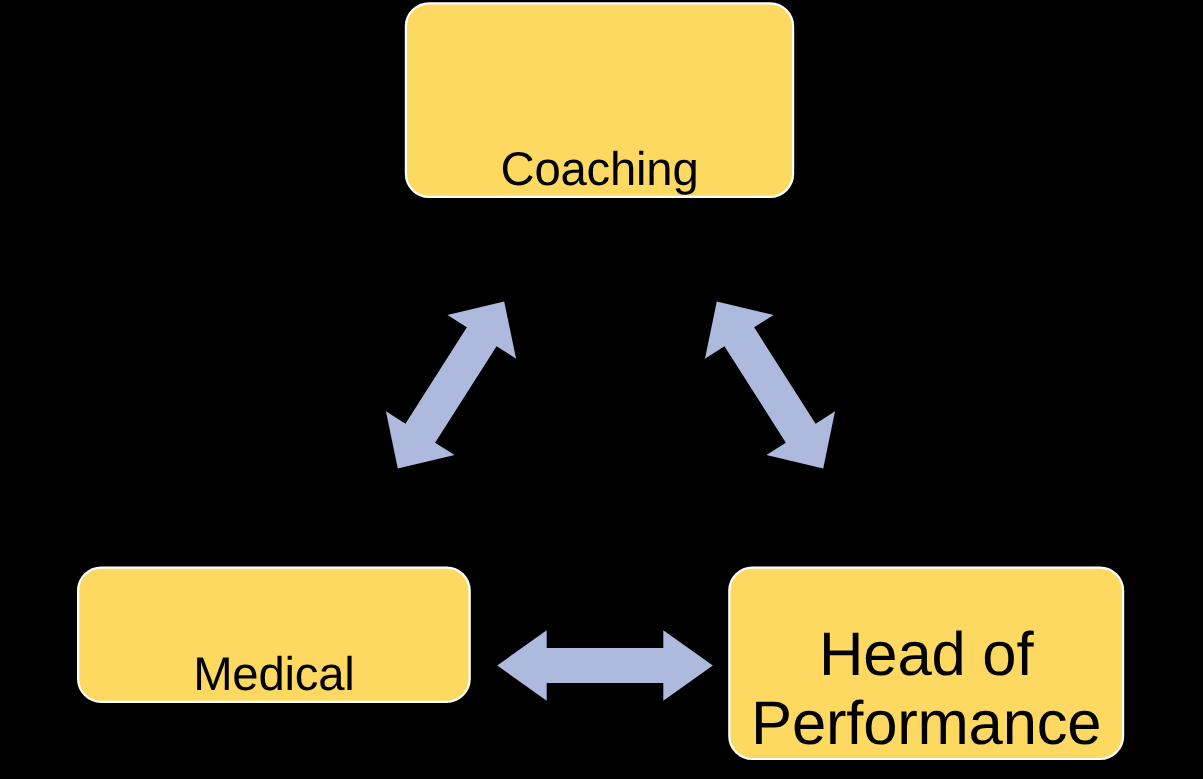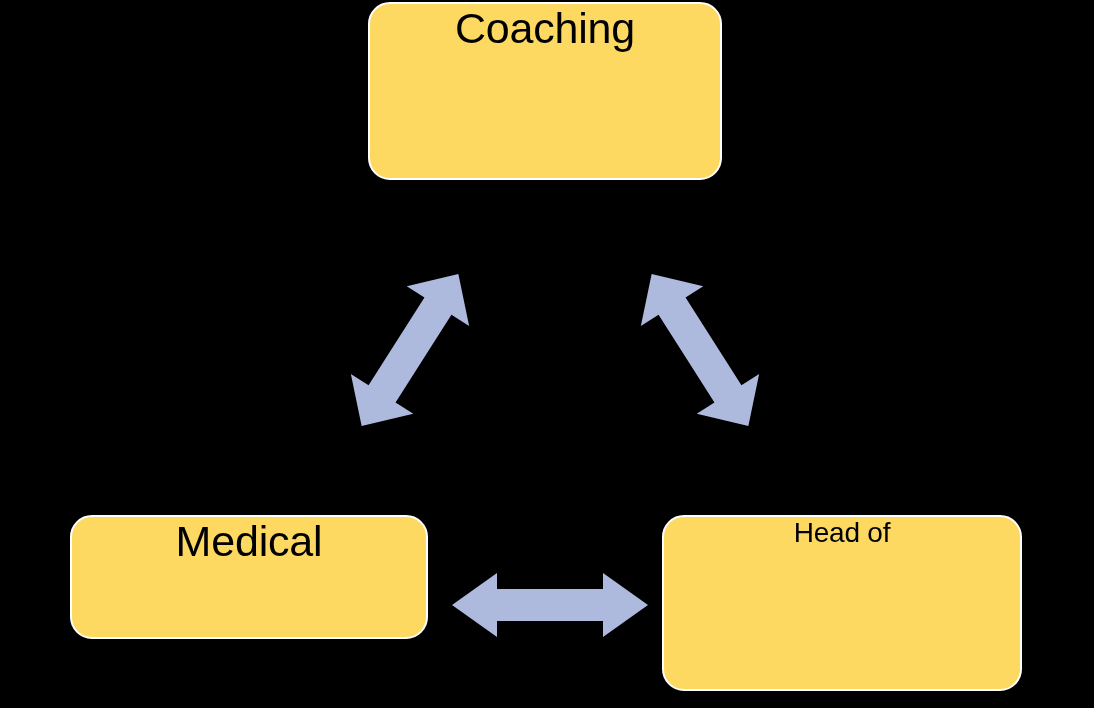--- a/index.html
+++ b/index.html
@@ -17,21 +17,21 @@
   }
   .node-box {
     position: absolute;
     box-sizing: border-box;
     background: #FDD961;
     border: 2px solid #FFFFFF;
     border-radius: 22px;
     display: flex;
     flex-direction: column;
     align-items: center;
-    justify-content: flex-start;
+    justify-content: flex-end;
     color: #000000;
     text-align: center;
     line-height: 1.12;
     letter-spacing: -0.2px;
     -webkit-font-smoothing: antialiased;
   }
   .node-line {
     display: block;
     white-space: nowrap;
   }
@@ -48,21 +48,21 @@
     top: 515px;
     width: 358px;
     height: 124px;
     font-size: 43px;
   }
   #node-head-of-performance {
     left: 662px;
     top: 515px;
     width: 360px;
     height: 176px;
-    font-size: 28px;
+    font-size: 56px;
   }
   
   .arrow-svg {
     position: absolute;
     overflow: visible;
     pointer-events: none;
   }
   #arrow-left-diagonal  { left: 320px; top: 250px;  width: 180px; height: 200px; }
   #arrow-right-diagonal { left: 610px; top: 250px;  width: 180px; height: 200px; }
   #arrow-bottom-horizontal { left: 440px; top: 565px; width: 220px; height: 80px; }
@@ -75,20 +75,21 @@
   <div id="node-coaching-teams" class="node-box">
     <span class="node-line">Coaching</span>
   </div>
 
   <div id="node-medical-coordinator" class="node-box">
     <span class="node-line">Medical</span>
   </div>
 
   <div id="node-head-of-performance" class="node-box">
     <span class="node-line">Head of</span>
+    <span class="node-line">Performance</span>
   </div>
 
   <svg id="arrow-left-diagonal" class="arrow-svg" viewBox="0 0 180 200">
     <g transform="rotate(-57.5 90 100)">
       <polygon fill="#AEB9DE" points="0,100 38,63 38,84 142,84 142,63 180,100 142,137 142,116 38,116 38,137"></polygon>
     </g>
   </svg>
 
   <svg id="arrow-right-diagonal" class="arrow-svg" viewBox="0 0 180 200">
     <g transform="rotate(57.5 90 100)">

